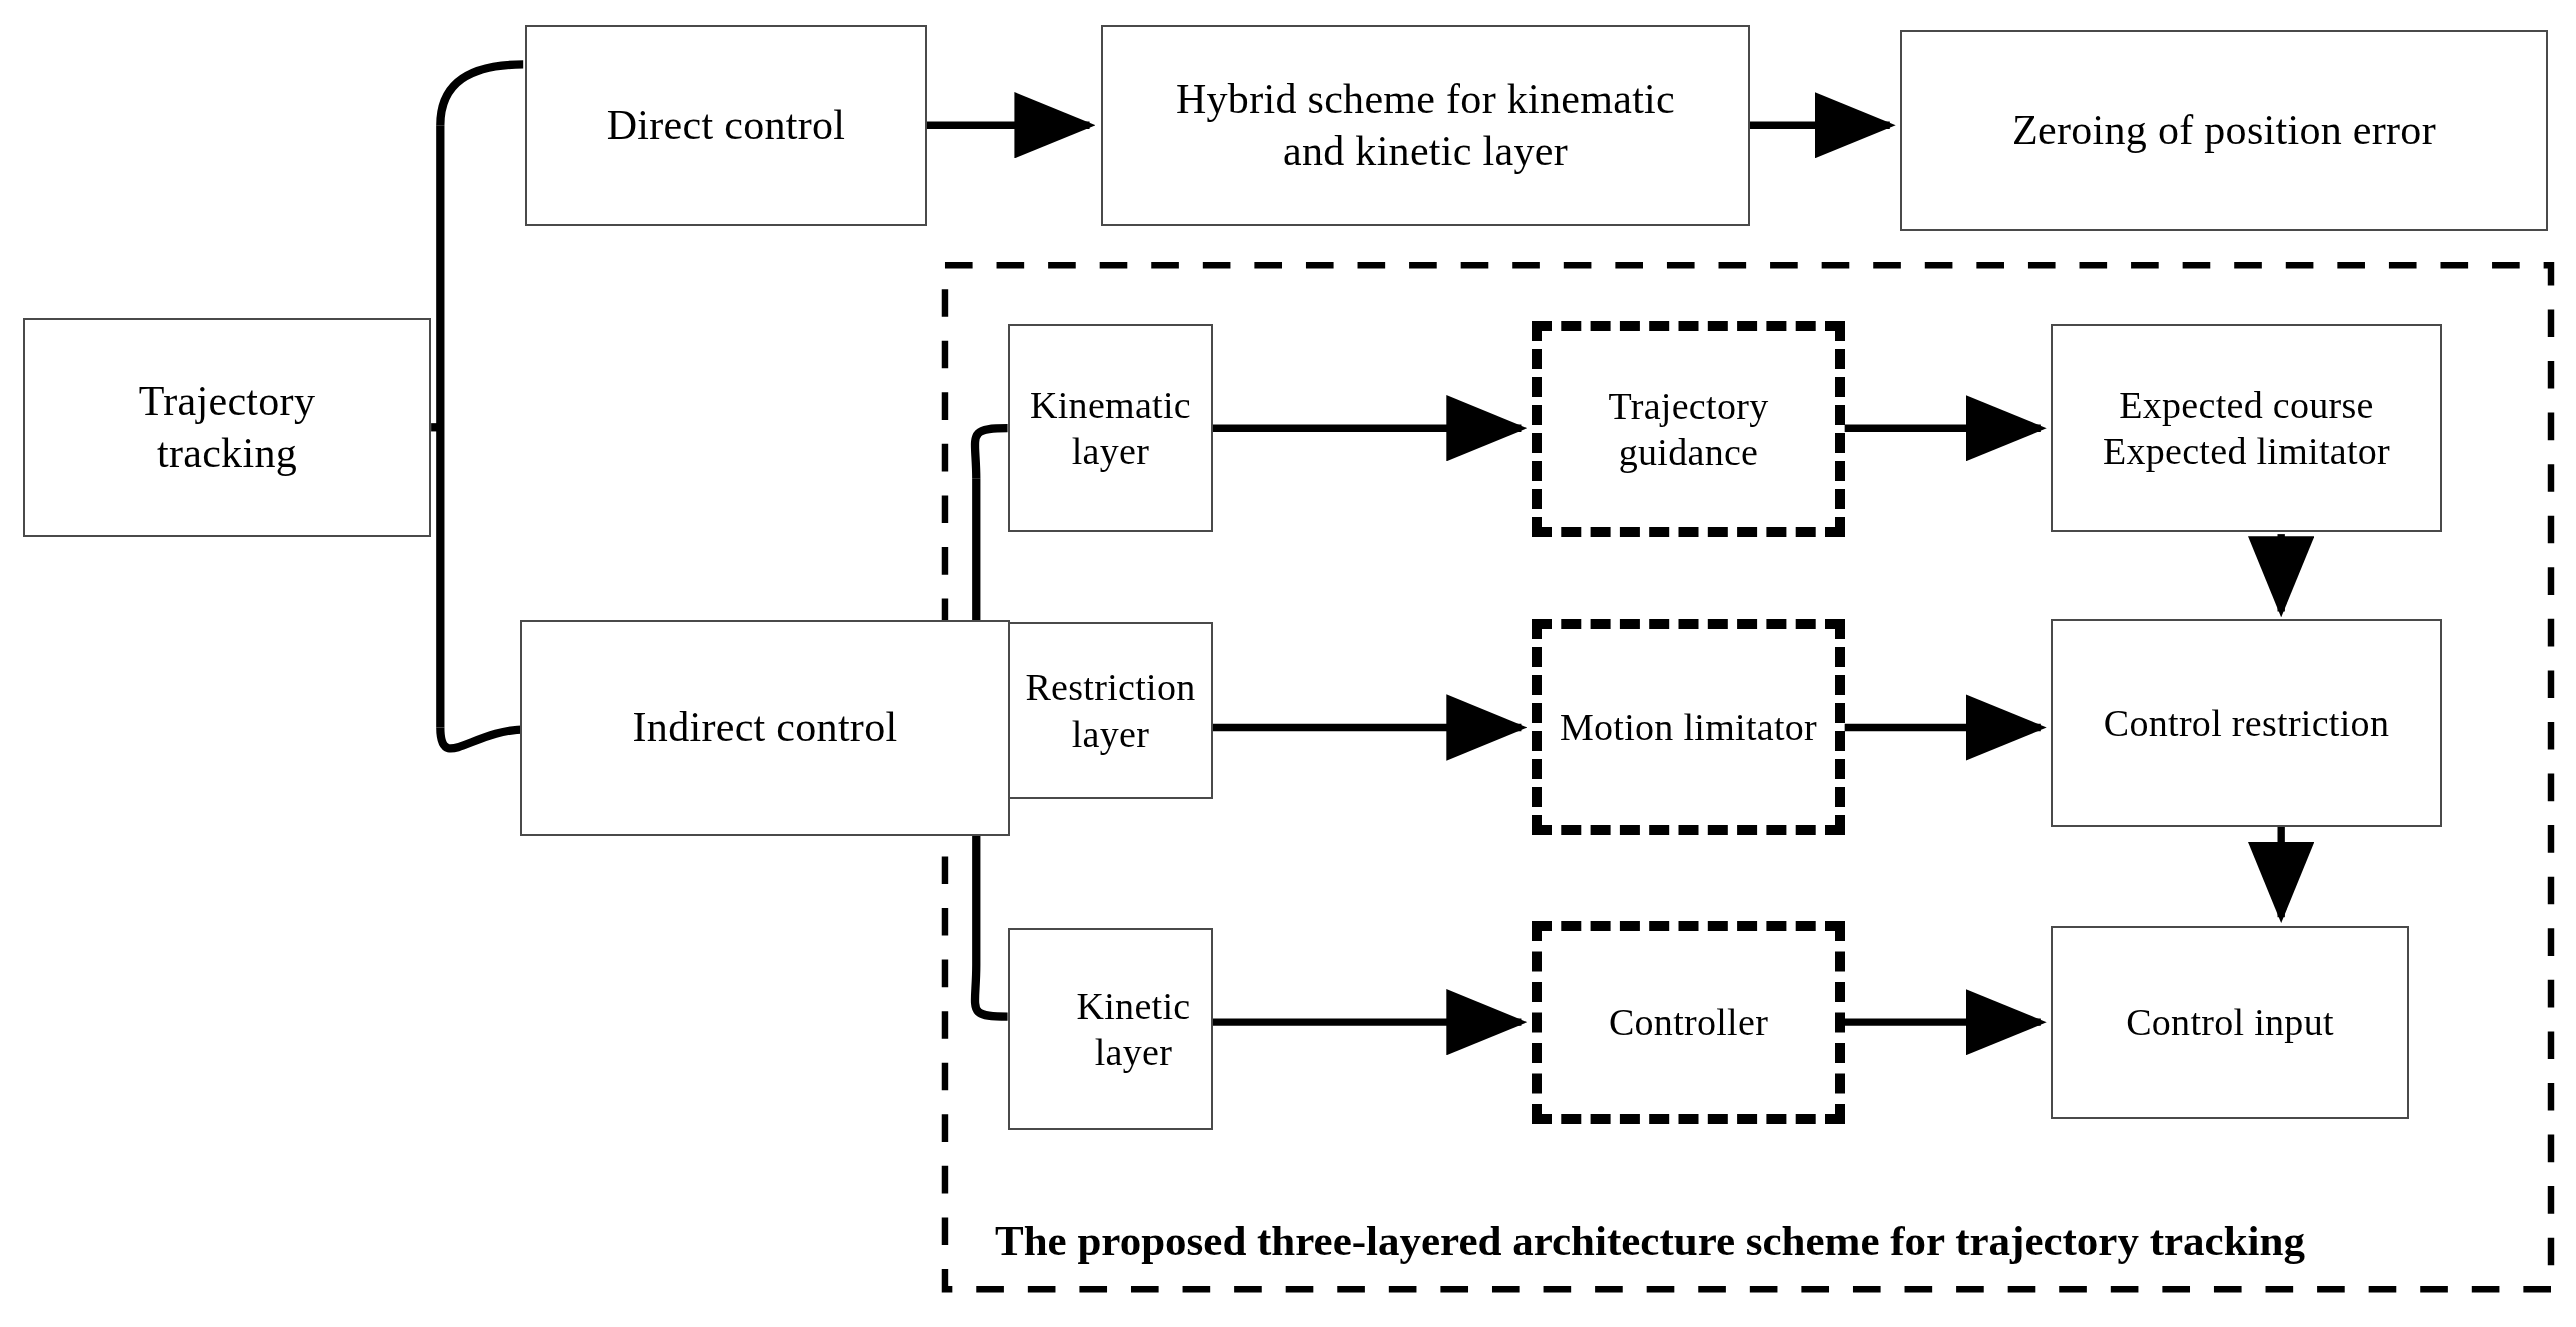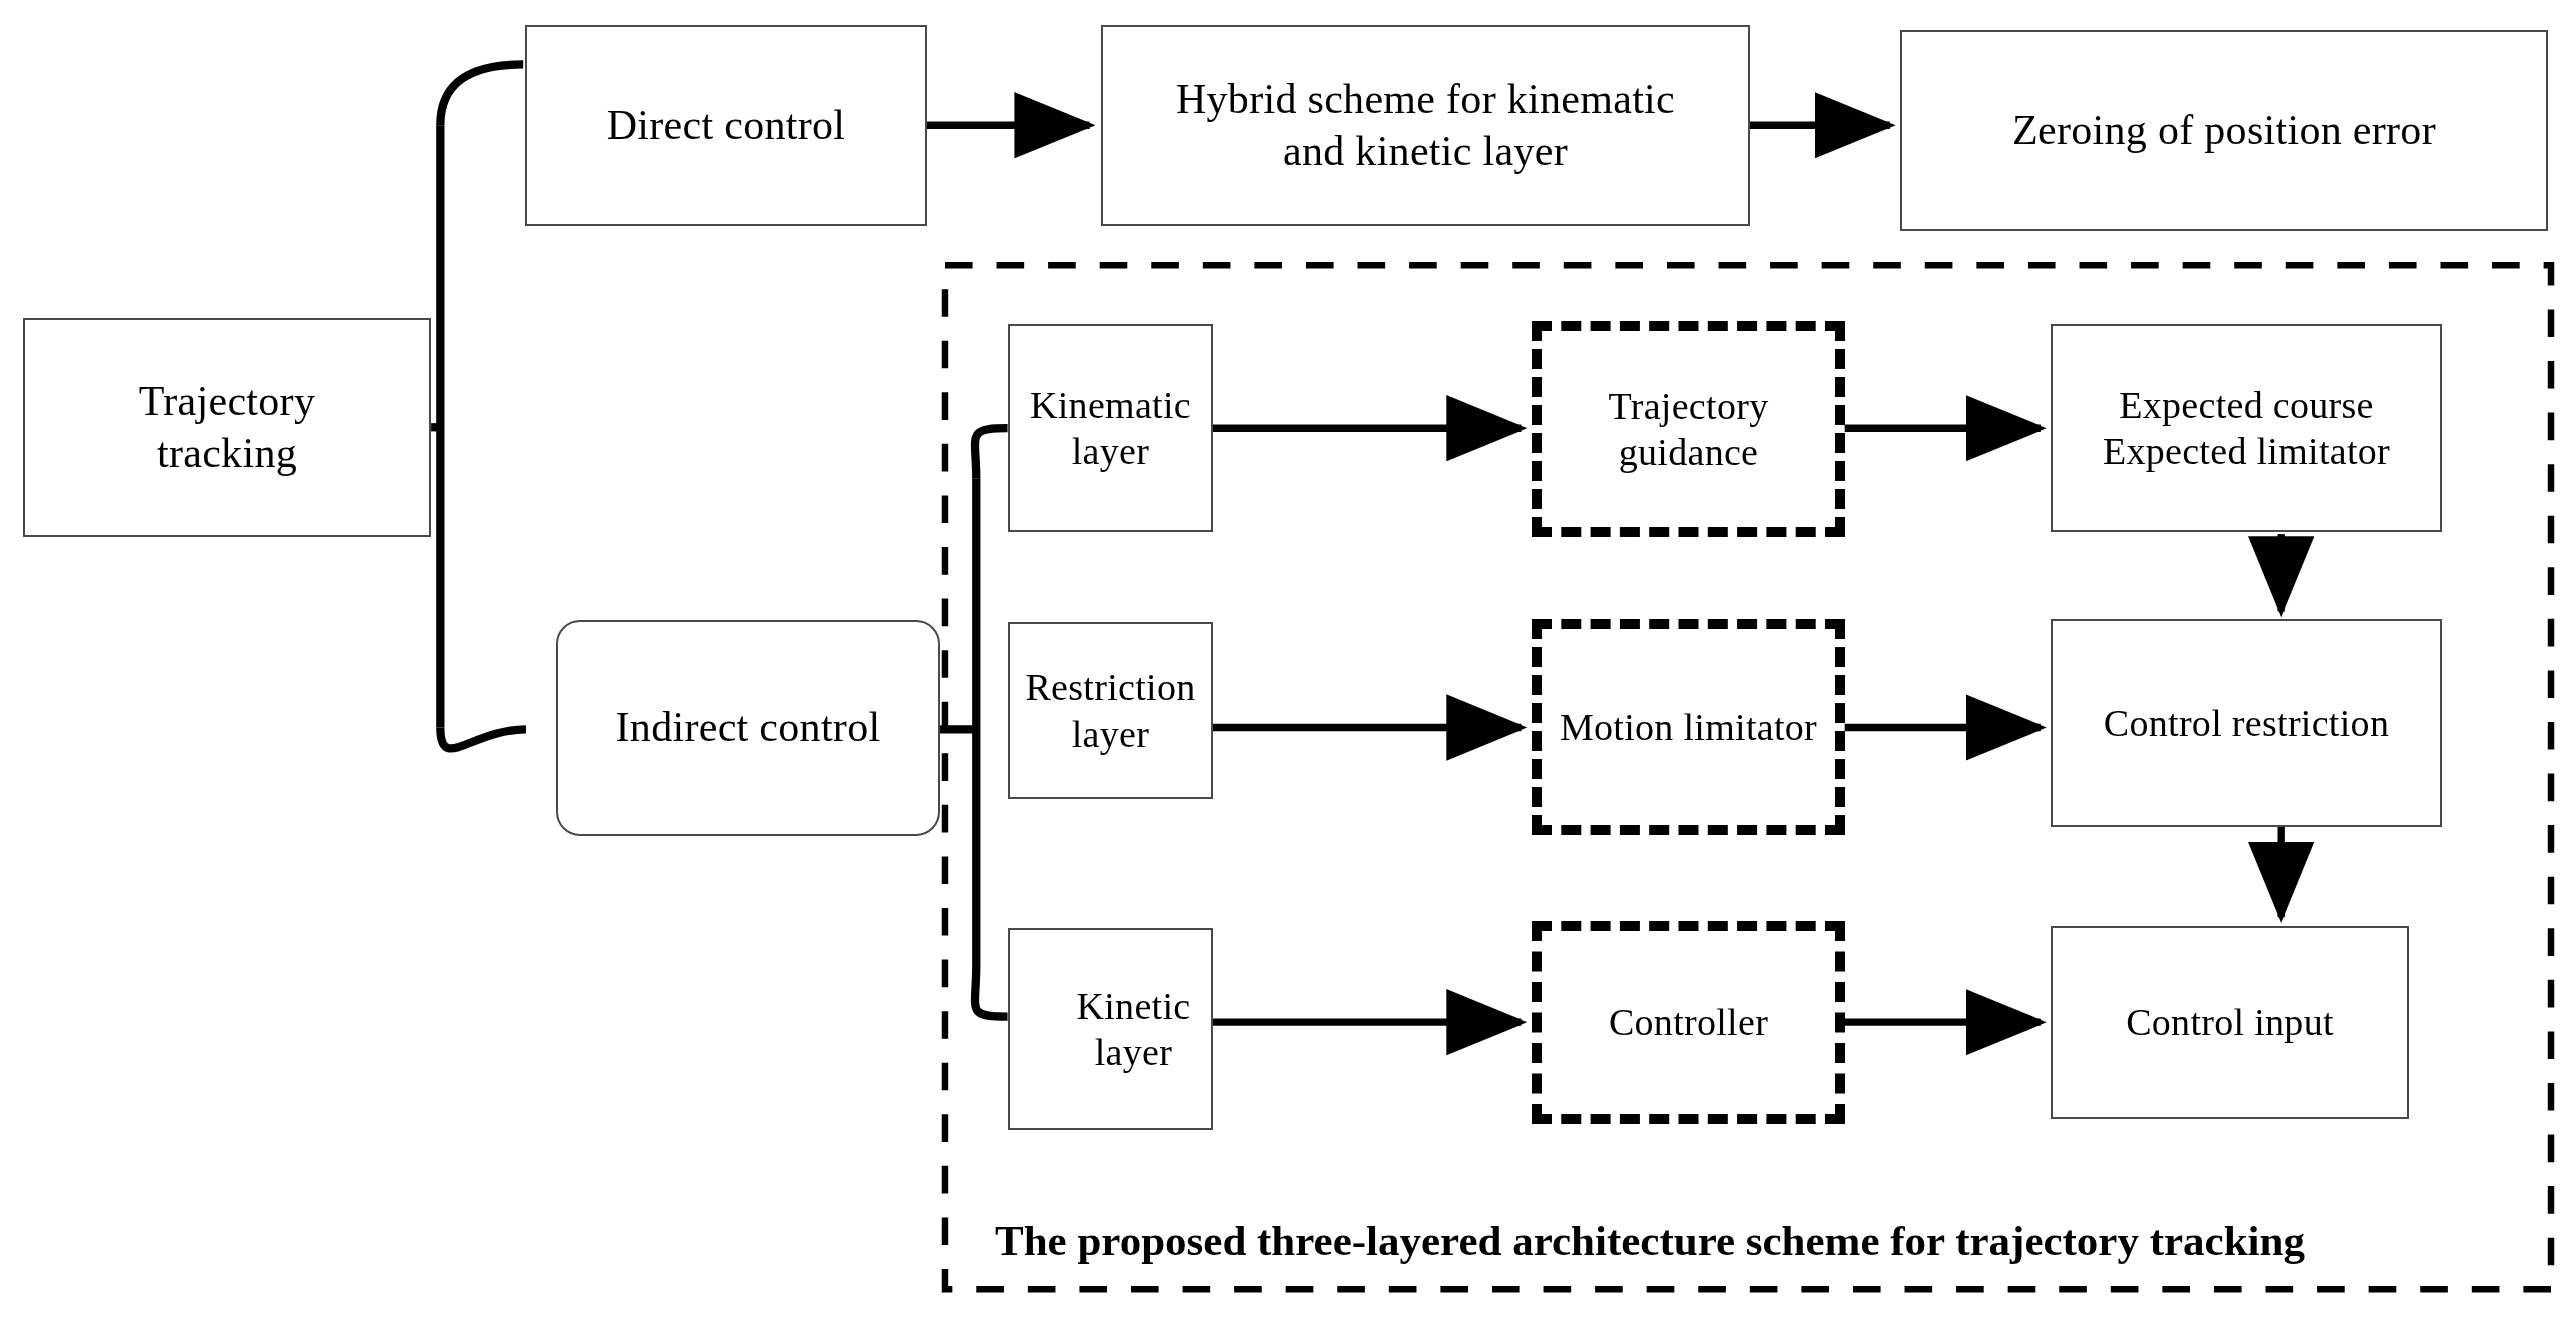--- a/index.html
+++ b/index.html
@@ -116,21 +116,21 @@
     <div>
       <span>Trajectory</span>
       <span>tracking</span>
     </div>
   </div>
 
   <div class="node solid-box plain-label" style="left:525px; top:25px; width:402px; height:201px;">
     <span>Direct control</span>
   </div>
 
-  <div class="node solid-box plain-label" style="left:556px; top:620px; width:384px; height:216px;border-radius:24px;">
+  <div class="node solid-box plain-label" style="left:520px; top:620px; width:490px; height:216px;">
     <span>Indirect control</span>
   </div>
 
   <div class="node solid-box plain-label two-line" style="left:1101px; top:25px; width:649px; height:201px;">
     <div>
       <span>Hybrid scheme for kinematic</span>
       <span>and kinetic layer</span>
     </div>
   </div>
 

